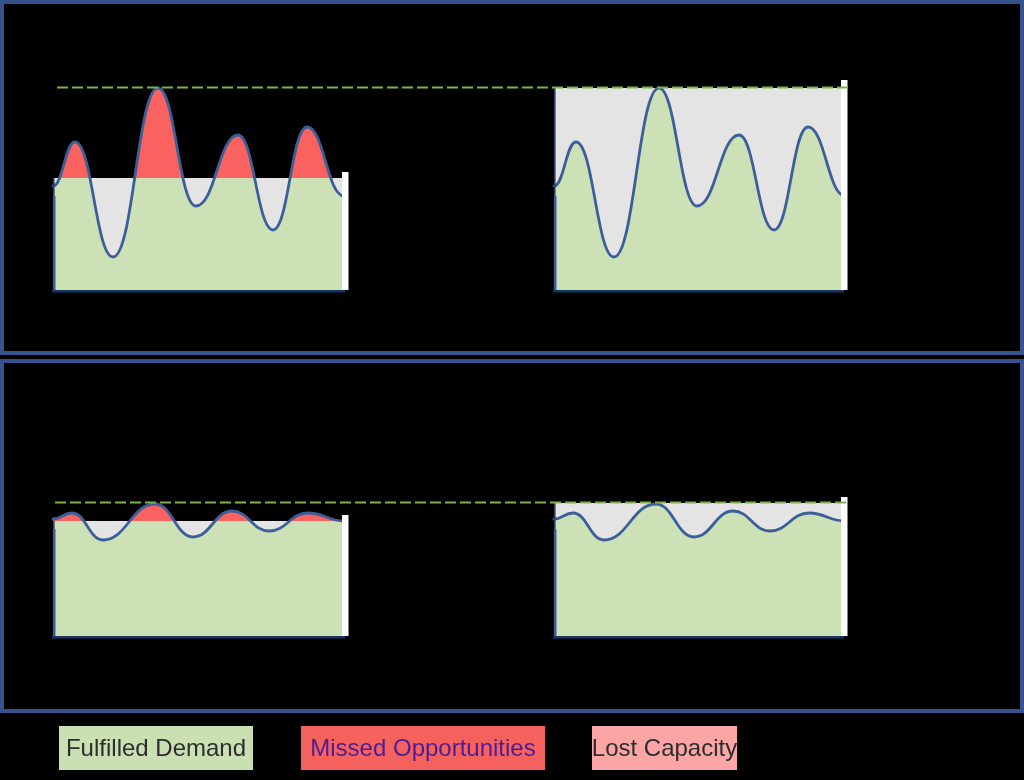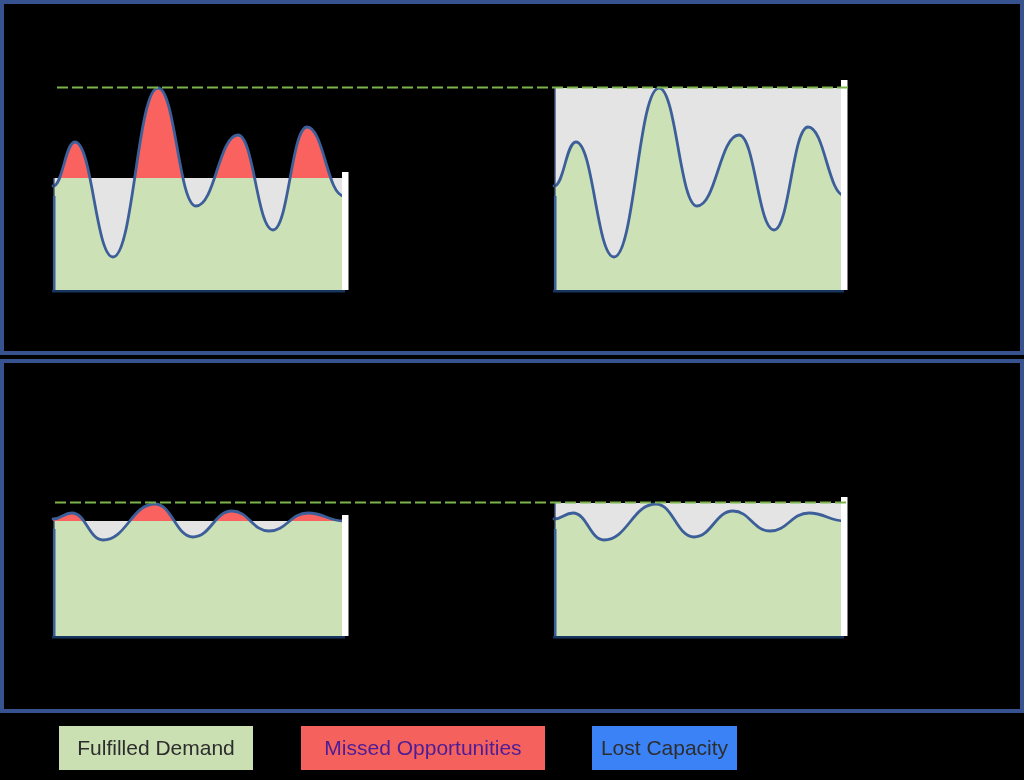--- a/index.html
+++ b/index.html
@@ -2,21 +2,21 @@
 <html><head>
 <meta charset="utf-8">
 <style>
   html,body{margin:0;padding:0;background:#000;}
   .canvas{position:relative;width:1024px;height:780px;background:#000;overflow:hidden;
           font-family:"Liberation Sans", sans-serif;}
   .panel{position:absolute;left:0;width:1016px;border:4px solid #37538f;background:transparent;box-sizing:content-box;}
   #charts-svg{position:absolute;left:0;top:0;width:1024px;height:780px;}
   .legend{position:absolute;left:0;width:1024px;}
   .legend-item{position:absolute;display:flex;align-items:center;justify-content:center;}
-  .legend-item span{font-size:21px;color:#2d2d2d;white-space:nowrap;}
+  .legend-item span{font-size:24px;color:#2d2d2d;white-space:nowrap;}
 </style>
 </head>
 <body>
 
 <div class="canvas">
   <div class="panel" id="panel-0" style="top: 0px; height: 347px; border-color: rgb(55, 83, 143);"></div>
   <div class="panel" id="panel-1" style="top: 359px; height: 346px; border-color: rgb(55, 83, 143);"></div>
 
   <svg id="charts-svg" viewBox="0 0 1024 780">
       <defs>
@@ -81,17 +81,17 @@
       <line x1="55" y1="502.5" x2="848" y2="502.5" stroke="#7cb34b" stroke-width="2.2" stroke-dasharray="11 4"></line>
     </svg>
 
   <div class="legend" id="legend">
     <div class="legend-item" id="legend-item-0" style="left: 59px; top: 726px; width: 194px; height: 44px; background: rgb(202, 223, 178);">
       <span style="color: rgb(45, 45, 45);">Fulfilled Demand</span>
     </div>
     <div class="legend-item" id="legend-item-1" style="left: 301px; top: 726px; width: 244px; height: 44px; background: rgb(245, 98, 94);">
       <span style="color: #4c1d95;">Missed Opportunities</span>
     </div>
-    <div class="legend-item" id="legend-item-2" style="left: 592px; top: 726px; width: 145px; height: 44px; background: #3b82f6;">
+    <div class="legend-item" id="legend-item-2" style="left: 592px; top: 726px; width: 145px; height: 44px; background: #fca5a5;">
       <span style="color: rgb(45, 45, 45);">Lost Capacity</span>
     </div>
   </div>
 </div>
 
 </body></html>

